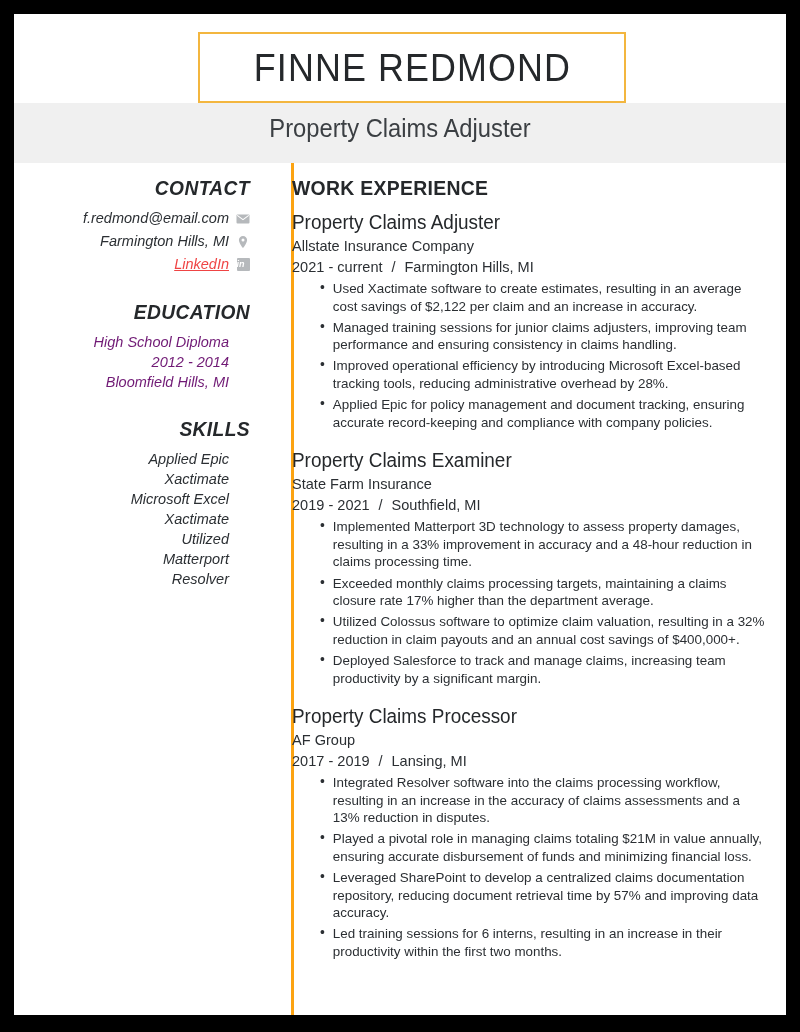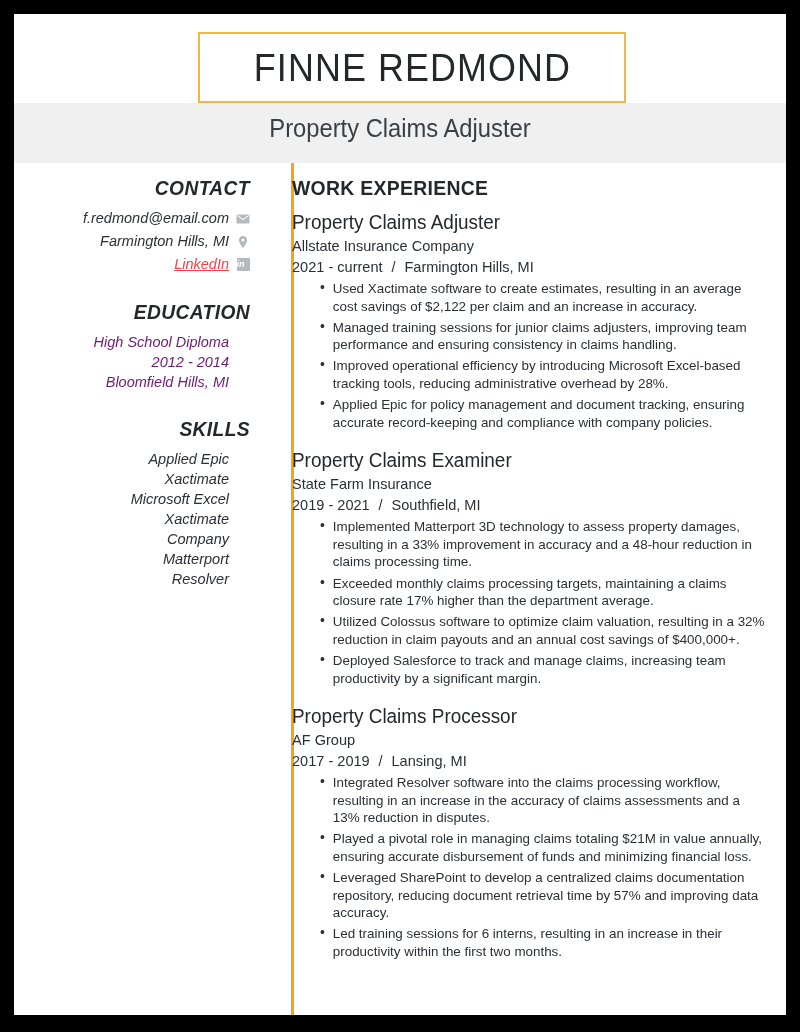--- a/index.html
+++ b/index.html
@@ -298,21 +298,21 @@
           <div class="side-line">2012 - 2014</div>
           <div class="side-line">Bloomfield Hills, MI</div>
         </div>
 
         <div class="side-block">
           <div class="side-heading">SKILLS</div>
           <div class="skill-line">Applied Epic</div>
           <div class="skill-line">Xactimate</div>
           <div class="skill-line">Microsoft Excel</div>
           <div class="skill-line">Xactimate</div>
-          <div class="skill-line">Company</div>
+          <div class="skill-line">Utilized</div>
           <div class="skill-line">Matterport</div>
           <div class="skill-line">Resolver</div>
         </div>
       </div>
 
       <div class="col-right">
         <div class="main-heading">WORK EXPERIENCE</div>
 
         <div class="job">
           <div class="job-title">Property Claims Adjuster</div>

